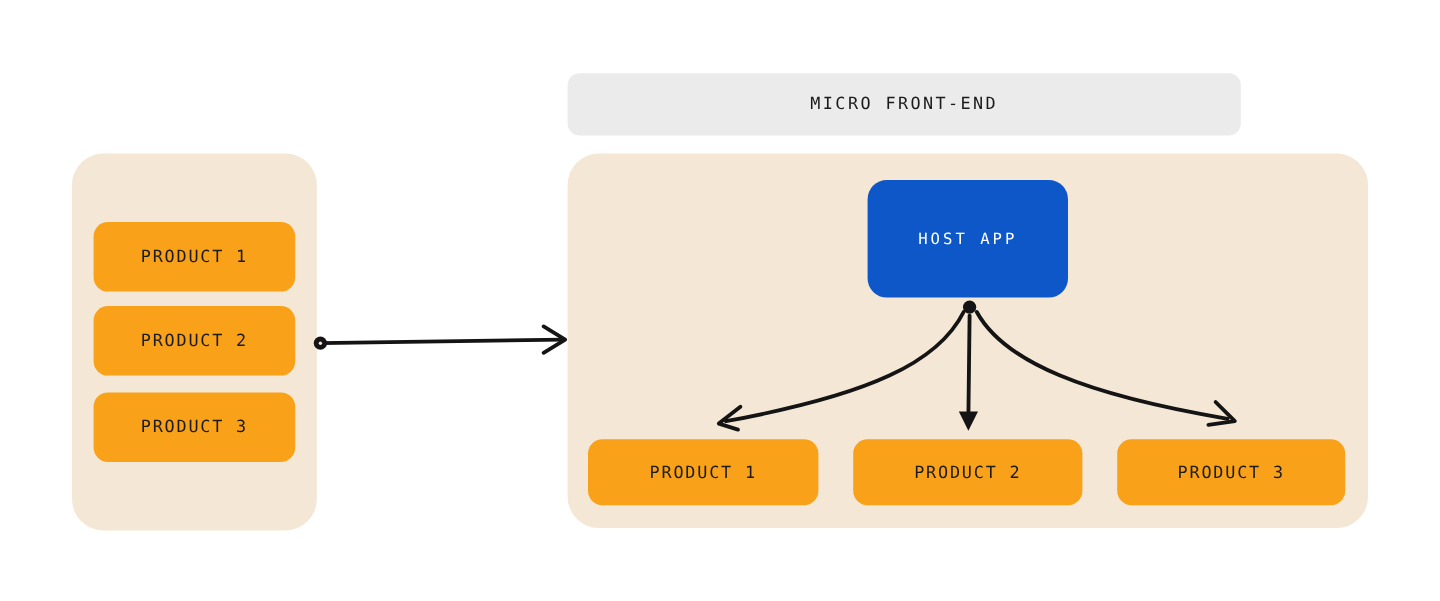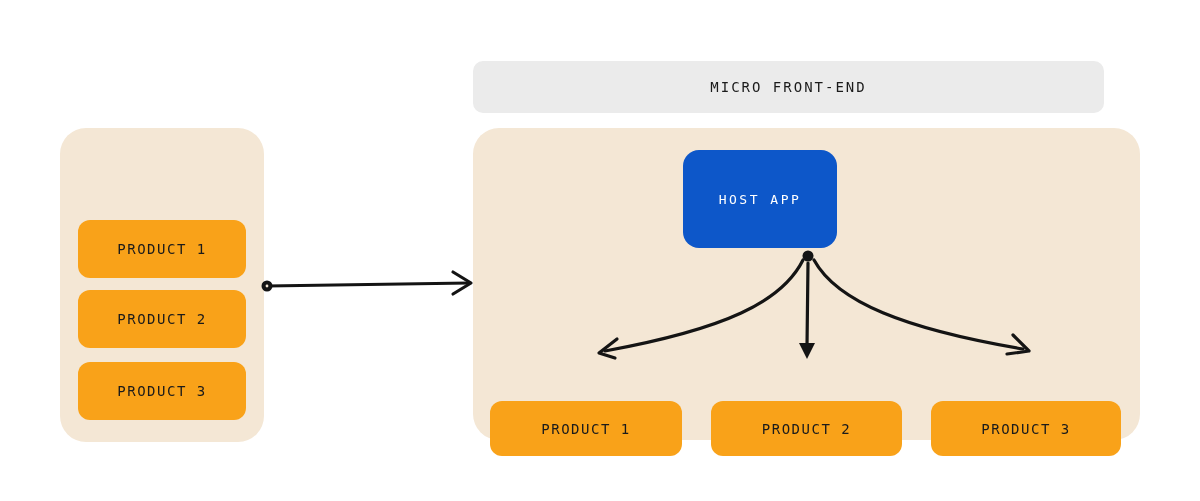--- a/index.html
+++ b/index.html
@@ -30,21 +30,21 @@
   }
   .container-box{
     background:var(--container-bg);
     border-radius:26px;
   }
   .product-node{
     background:var(--product-bg);
     border-radius:12px;
     display:flex;align-items:center;justify-content:center;
     color:var(--text-dark);
-    font-size:14px;letter-spacing:1.5px;margin-top:35px;
+    font-size:14px;letter-spacing:1.5px;
   }
   .host-node{
     background:var(--host-bg);
     border-radius:16px;
     display:flex;align-items:center;justify-content:center;
     color:var(--text-light);
     font-size:13px;letter-spacing:2.5px;
   }
   svg{display:block;overflow:visible;}
   .stroke{stroke:var(--arrow);fill:none;stroke-width:3.2;stroke-linecap:round;stroke-linejoin:round;}
@@ -68,27 +68,27 @@
     <span>PRODUCT 3</span>
   </div>
 
   <svg class="abs" style="left:250px;top:264px;" width="235" height="44" viewBox="0 0 235 44">
     <line class="stroke" x1="17" y1="22" x2="219" y2="19"></line>
     <circle class="fill" cx="17" cy="22" r="5.5"></circle>
     <circle cx="17" cy="22" r="1.4" fill="#f4e7d5"></circle>
     <path class="stroke" d="M203,8 L221,19 L203,30"></path>
   </svg>
 
-  <div class="abs section-header" style="left:473px;top:61px;width:631px;height:52px;">
+  <div class="abs section-header" style="left:473px;top:61px;width:561px;height:52px;">
     <span>MICRO FRONT-END</span>
   </div>
 
   <div class="abs container-box" style="left:473px;top:128px;width:667px;height:312px;"></div>
 
-  <div class="abs host-node" style="left:683px;top:150px;width:154px;height:98px;">
+  <div class="abs host-node" style="left:723px;top:150px;width:167px;height:98px;">
     <span>HOST APP</span>
   </div>
 
   <svg class="abs" style="left:575px;top:244px;" width="470" height="125" viewBox="0 0 470 125">
 
     <circle class="fill" cx="233" cy="12" r="5.5"></circle>
 
     <line class="stroke" x1="233" y1="19" x2="232" y2="102"></line>
     <polygon class="fill" points="224,99 240,99 232,115"></polygon>
 

